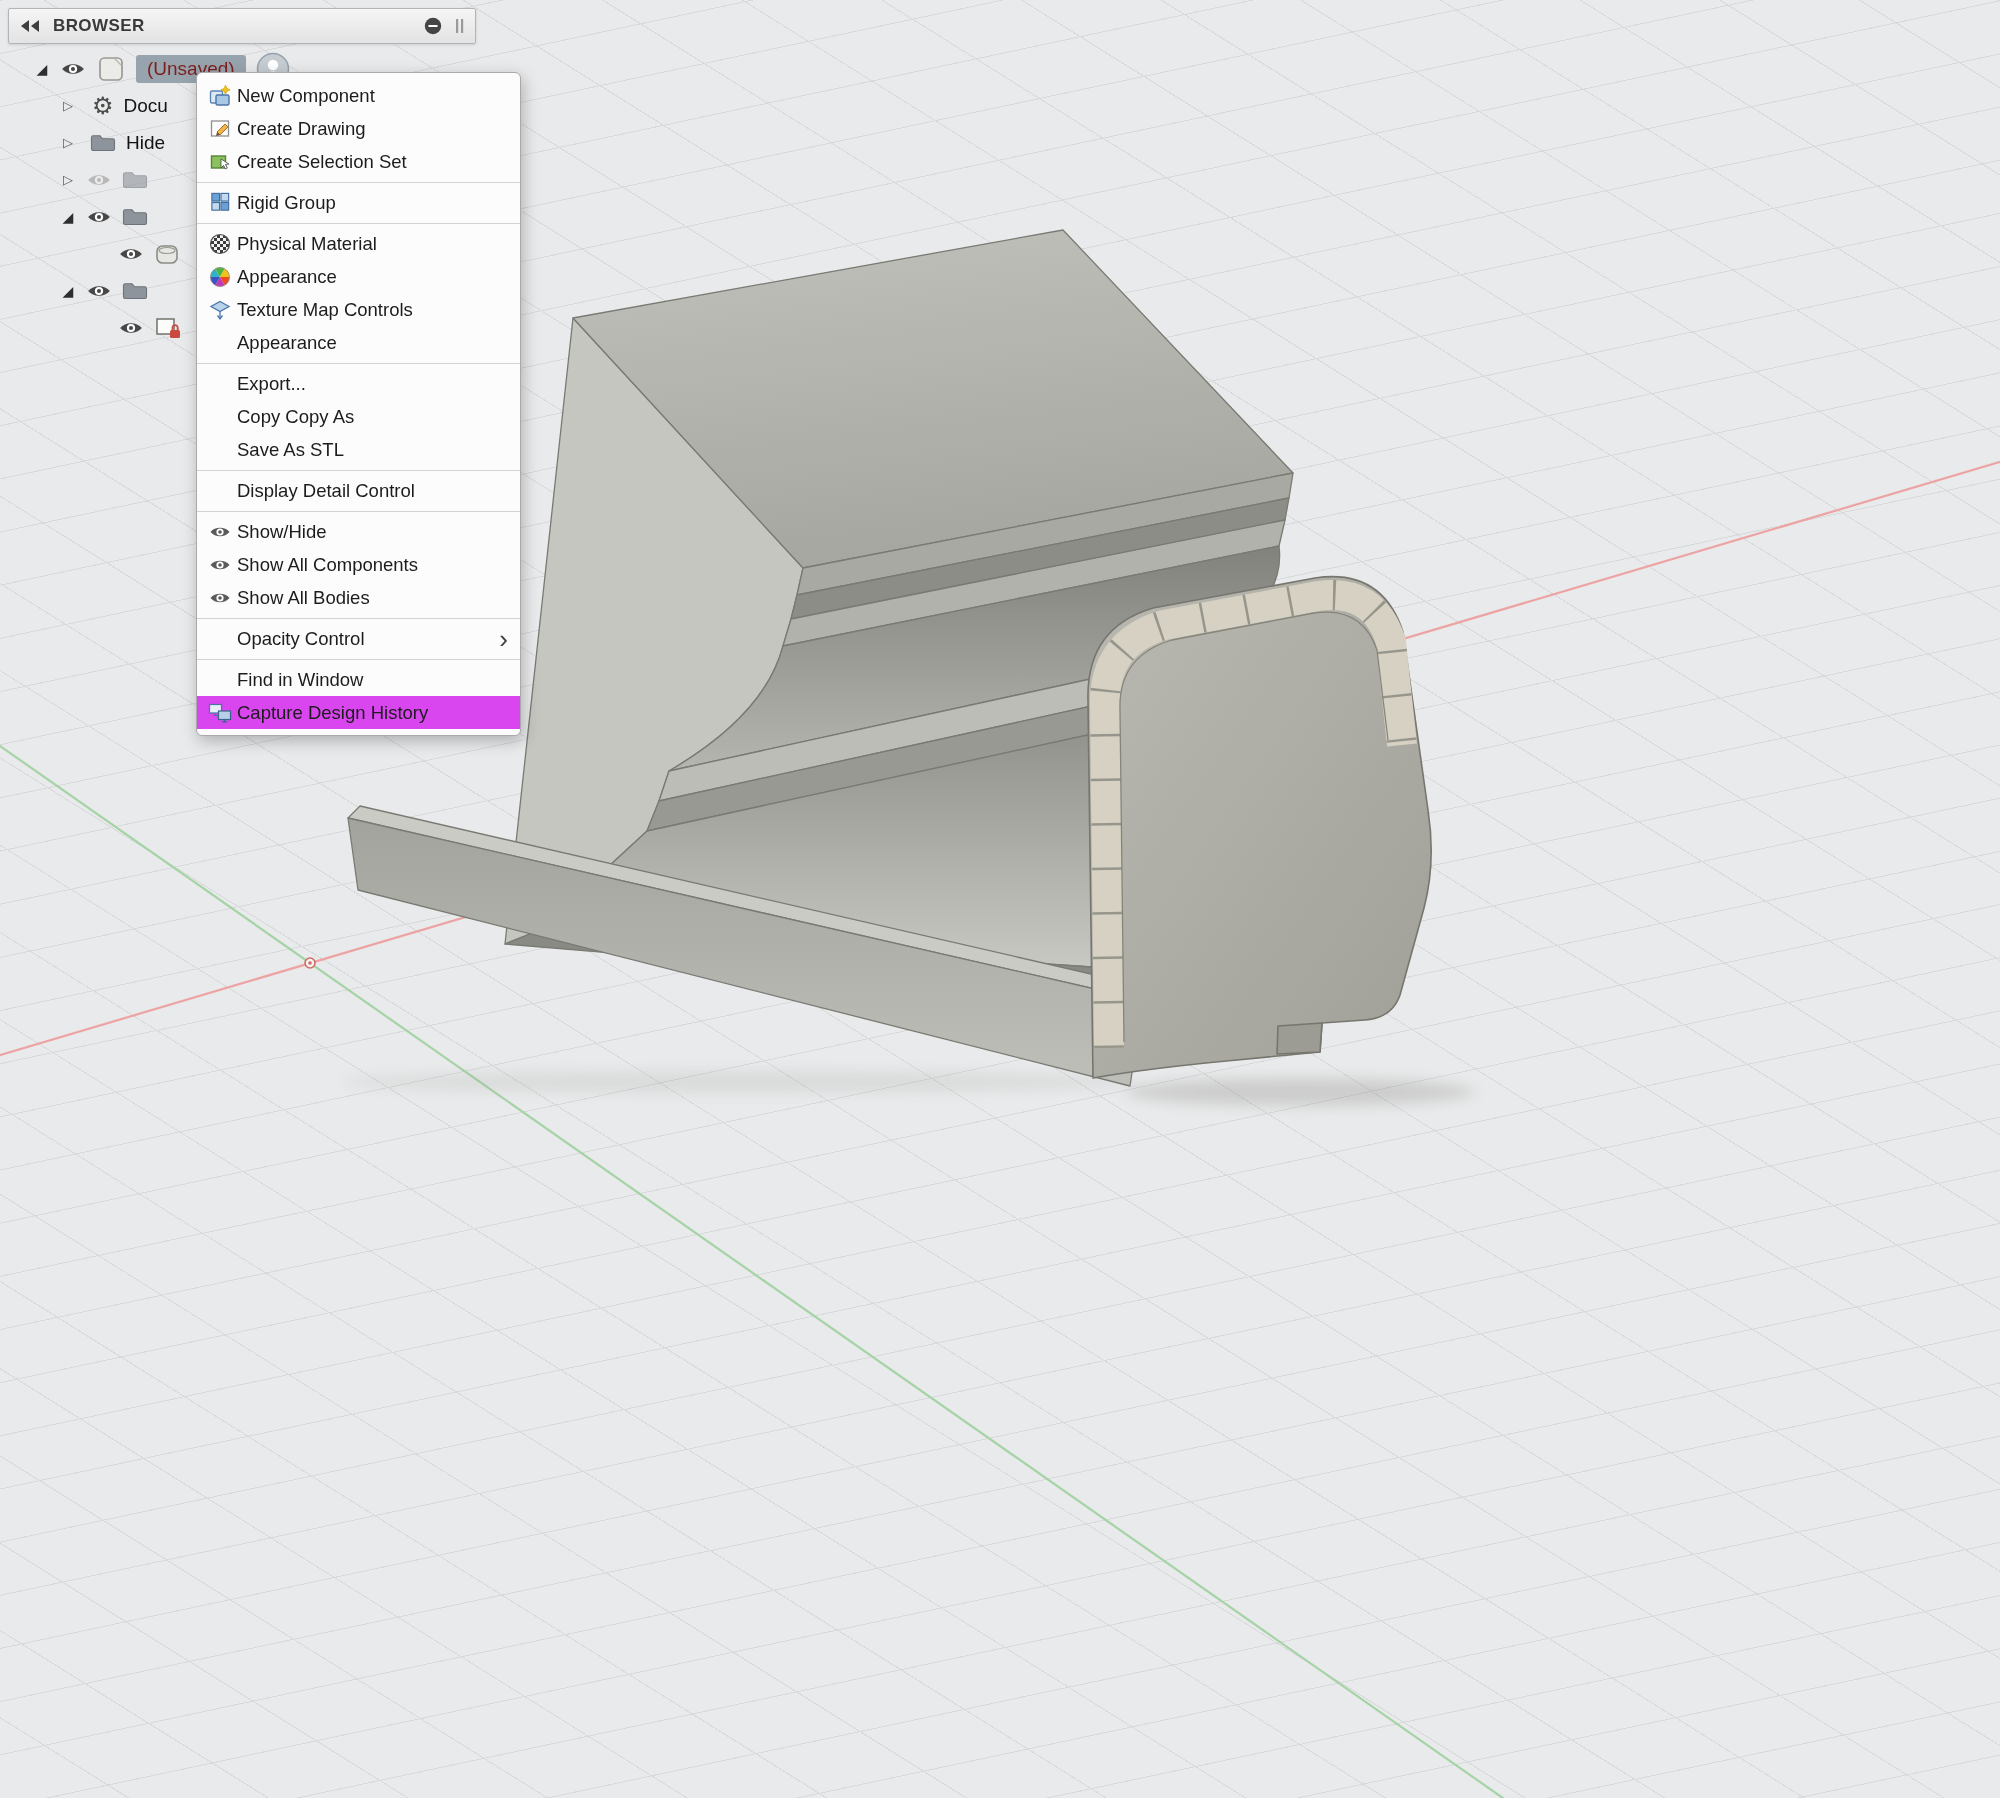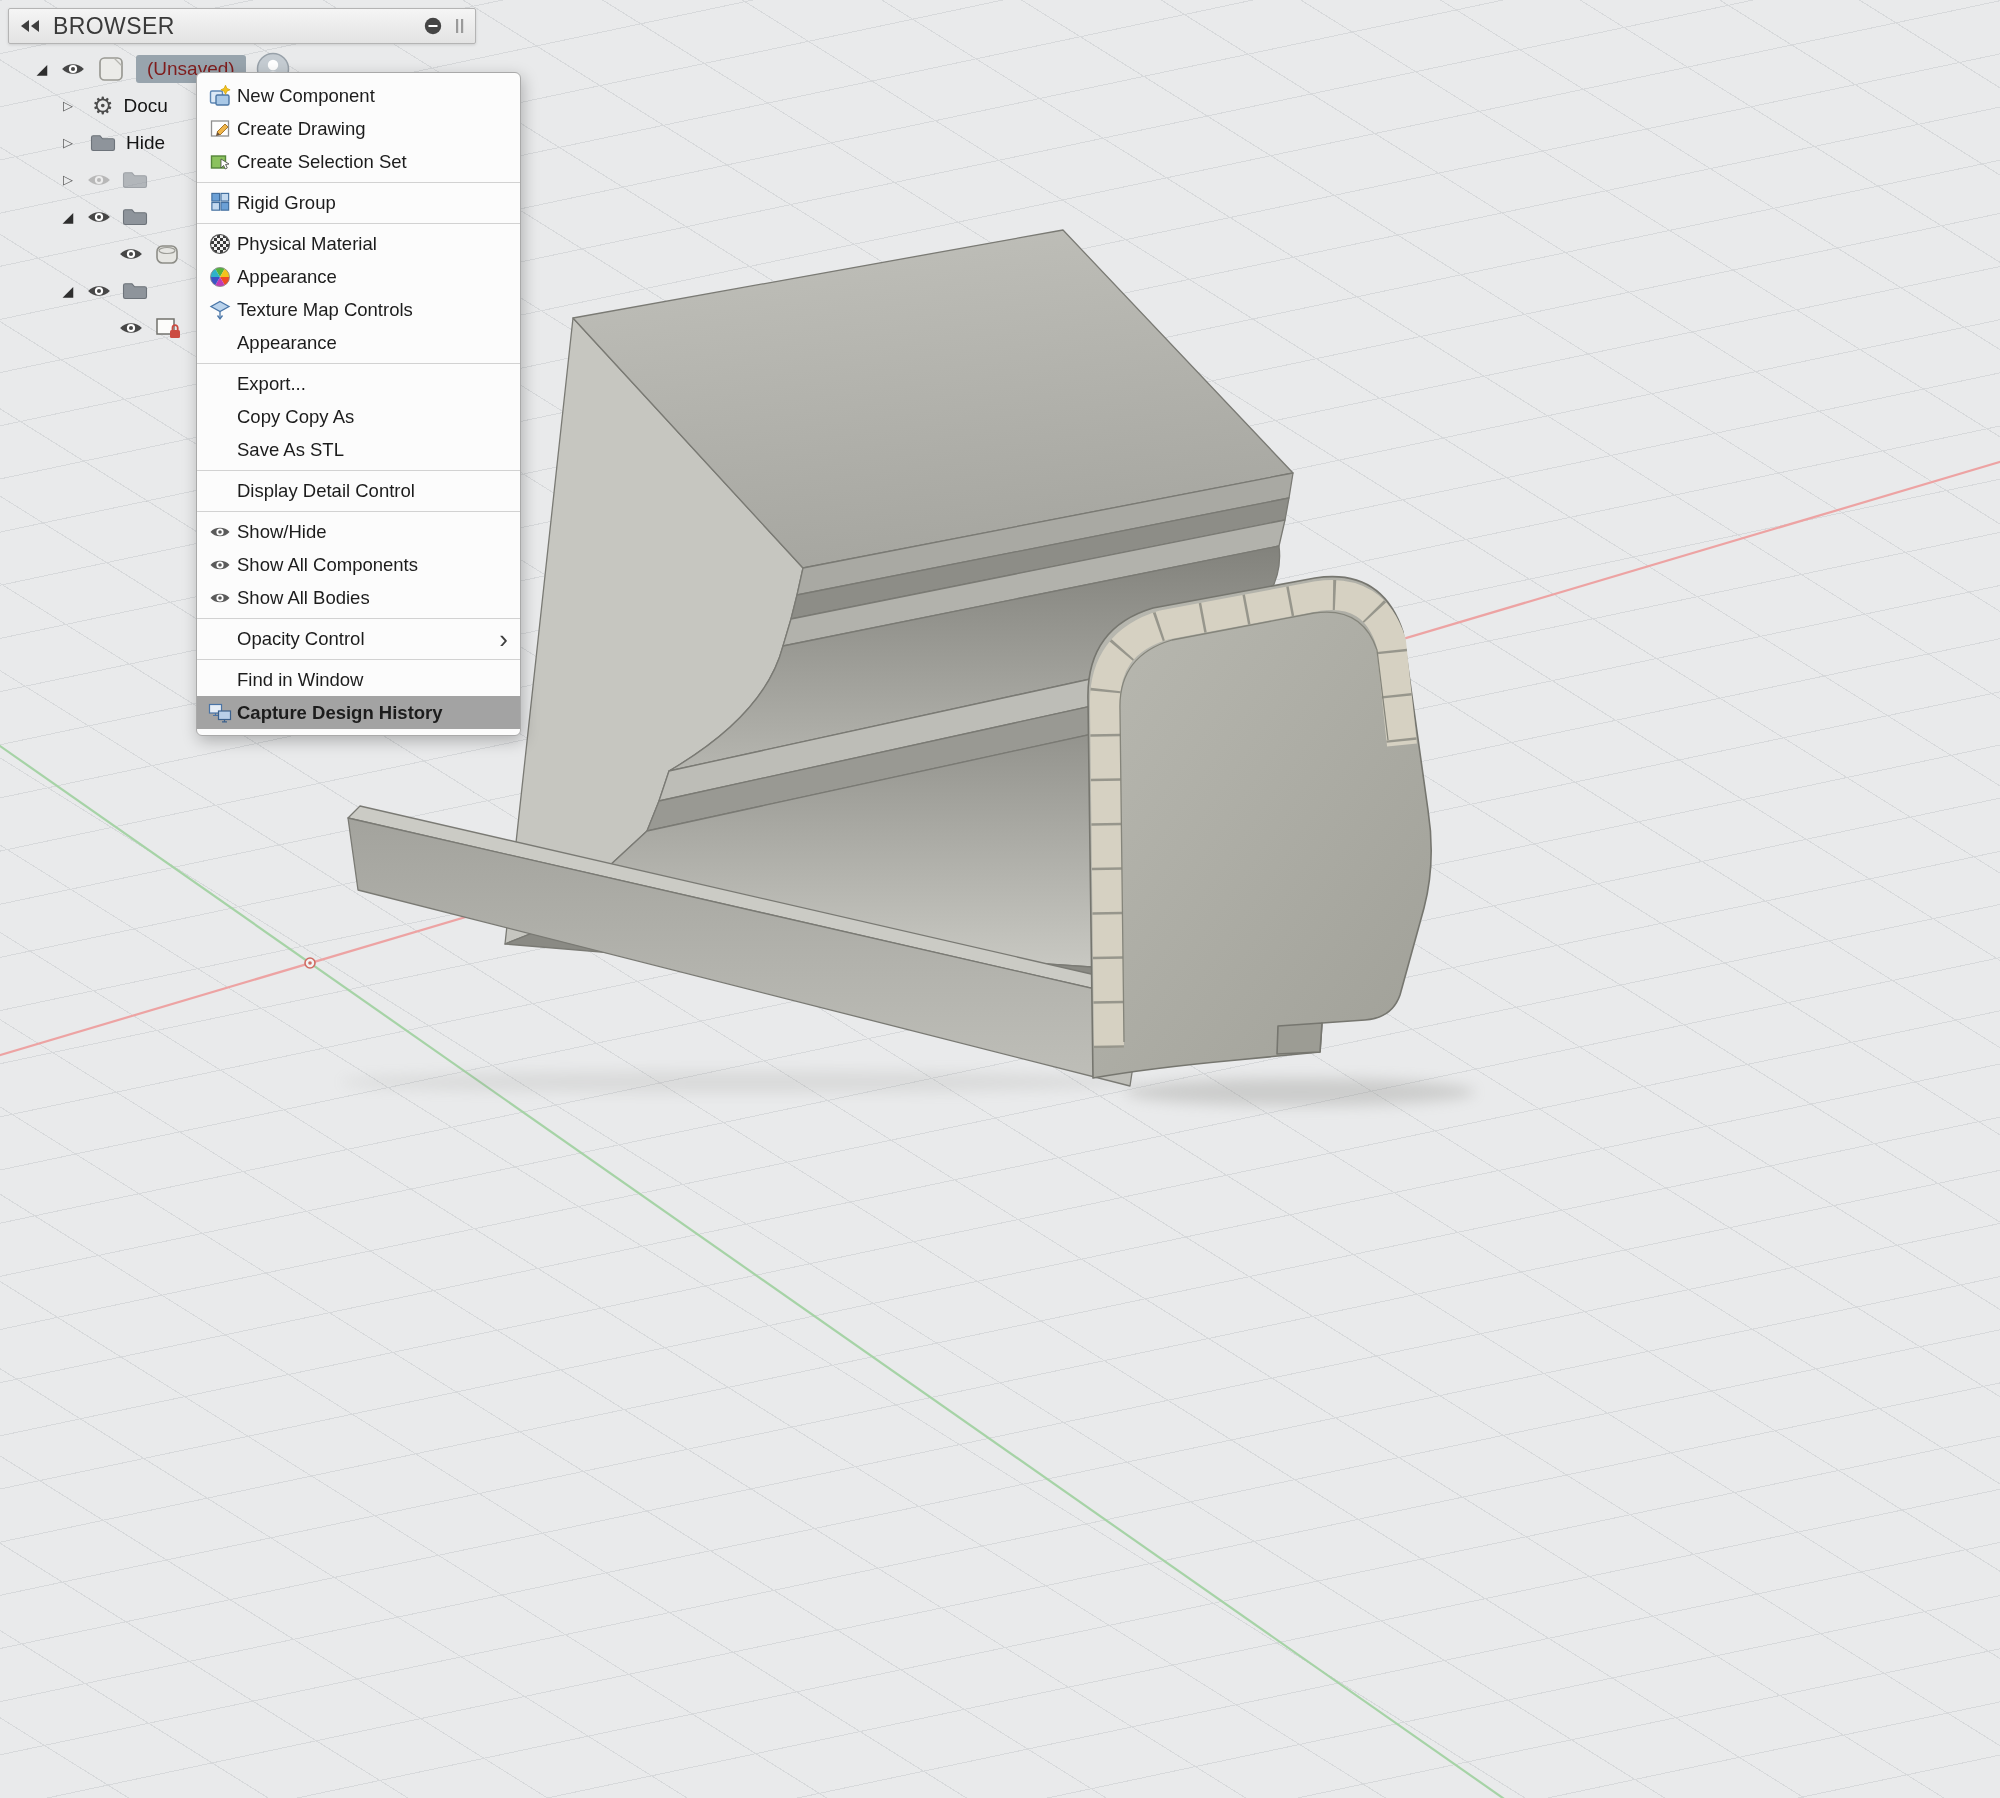--- a/index.html
+++ b/index.html
@@ -14,37 +14,37 @@
       repeating-linear-gradient(168deg,#c9ccce 0 1px,transparent 1px 260px),
       repeating-linear-gradient(212deg,#c9ccce 0 1px,transparent 1px 370px);}
 
   #scene{position:absolute;left:0;top:0;z-index:1;}
 
   
   .browser{position:absolute;inset:0;z-index:5;}
   .bheader{position:absolute;left:8px;top:8px;width:468px;height:36px;box-sizing:border-box;
     background:linear-gradient(#f5f5f5,#e3e3e3);border:1px solid #b4b4b4;border-radius:2px;
     display:flex;align-items:center;gap:12px;padding:0 10px;box-shadow:0 1px 3px rgba(0,0,0,.12);}
-  .btitle{font-size:23px;font-weight:400;color:#3a3a3a;letter-spacing:.4px;}
+  .btitle{font-size:17px;font-weight:700;color:#3a3a3a;letter-spacing:.4px;}
   .hspacer{flex:1;}
   .trow{position:absolute;left:8px;width:480px;height:37px;display:flex;align-items:center;gap:10px;}
   .tri{width:16px;flex:none;text-align:center;font-size:14px;color:#2e2e2e;line-height:1;}
   .tri.col{color:#5a5a5a;font-size:13px;}
   .gear{font-size:24px;color:#4c4c4c;line-height:1;}
   .tlabel{font-size:19px;color:#141414;white-space:nowrap;}
   .pill{background:#98a4ad;border-radius:3px;padding:3px 11px;display:flex;align-items:center;}
   .pill .tlabel{color:#7f1d1d;}
   .dim{opacity:.6;}
 
   
   .menu{position:absolute;left:196px;top:72px;width:325px;box-sizing:border-box;z-index:10;
     background:#fcfcfc;border:1px solid #a9a9a9;border-radius:6px;padding:6px 0;
     box-shadow:2px 5px 16px rgba(0,0,0,.25);}
   .mi{height:33px;display:flex;align-items:center;padding:0 12px 0 8px;}
-  .mi.hl{background:#a3a3a3;font-weight:bold;}
+  .mi.hl{background:#d946ef;}
   .mic{width:30px;flex:none;display:flex;justify-content:center;align-items:center;}
   .mil{font-size:18.5px;color:#1c1c1c;margin-left:2px;white-space:nowrap;}
   .sep{height:1px;background:#d2d2d2;margin:3.5px 0;}
   .chev{margin-left:auto;font-size:26px;color:#3e3e3e;line-height:1;}
 </style>
 </head>
 <body>
 
 <div class="stage">
 

